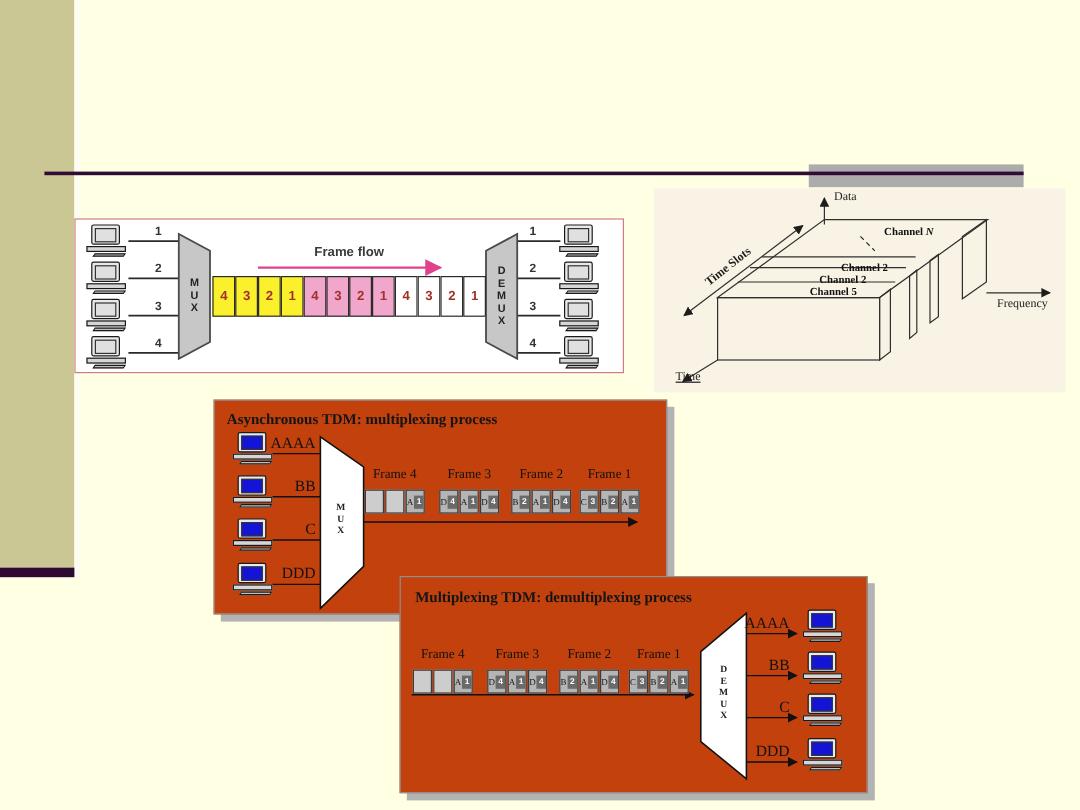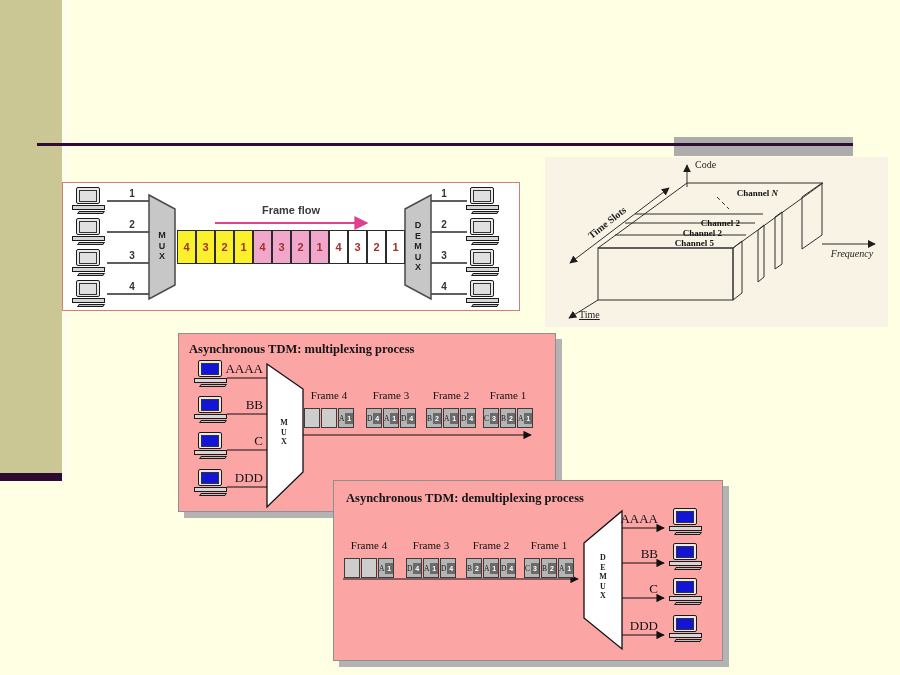--- a/index.html
+++ b/index.html
@@ -30,21 +30,21 @@
   .computer .screen{width:16px;height:10px;background:var(--scr,#DCDCDC);border:1px solid #333;}
   .computer .base{width:33px;height:5px;background:#D6D6D6;border:1.5px solid #1A1A1A;margin:1px 0 0 1px;box-sizing:border-box;}
   .computer .kbd{width:26px;height:3px;background:#BFBFBF;border:1px solid #1A1A1A;transform:skewX(-35deg);
                  margin:1px 0 0 7px;box-sizing:border-box;}
   
   .spectrum{left:545px;top:157px;width:343px;height:170px;background:#F8F3E5;}
   .axis-label{font-size:10px;color:#1d1d1d;}
   .ts-label{font:bold 10px "Liberation Serif",serif;width:70px;text-align:center;transform:rotate(-38deg);}
   .chan{position:absolute;width:70px;text-align:right;font:bold 9px "Liberation Serif",serif;color:#111;}
   
-  .proc-panel{background:#fca5a5;border:1px solid #8F8F8F;box-shadow:6px 6px 0 #B3B3B3;}
+  .proc-panel{background:#c2410c;border:1px solid #8F8F8F;box-shadow:6px 6px 0 #B3B3B3;}
   .mux-panel{left:178px;top:333px;width:376px;height:177px;}
   .demux-panel{left:333px;top:480px;width:388px;height:179px;}
   .panel-title{font:bold 12.5px "Liberation Serif",serif;color:#151515;white-space:nowrap;}
   .io-label{position:absolute;font-size:13px;color:#111;text-align:right;}
   .mux-sm{font:bold 8px/9.5px "Liberation Serif",serif;color:#222;width:16px;}
   .frame-label{position:absolute;width:70px;text-align:center;font-size:11px;color:#111;}
   .fslot{position:absolute;width:16px;height:20px;border:1px solid #3C3C3C;box-sizing:border-box;background:#B5B5B5;
          display:flex;align-items:center;justify-content:center;gap:1px;}
   .fslot.empty{background:#CDCDCD;}
   .fslot .ch{font:7.5px "Liberation Serif",serif;color:#1a1a1a;}
@@ -189,23 +189,23 @@
         <polygon points="188,91 197,84 197,136 188,143"></polygon>
         <polygon points="213,73 219,68 219,120 213,125"></polygon>
         <polygon points="230,60 237,55 237,107 230,112"></polygon>
         <polygon points="257,40 277,26 277,78 257,92"></polygon>
         <line x1="142" y1="30" x2="142" y2="8" marker-end="url(#arrB)"></line>
         <line x1="277" y1="87" x2="330" y2="87" marker-end="url(#arrB)"></line>
         <line x1="25" y1="106" x2="124" y2="31" marker-start="url(#arrB)" marker-end="url(#arrB)"></line>
         <line x1="53" y1="143" x2="24" y2="161" marker-end="url(#arrB)"></line>
       </g>
     </svg>
-    <span class="abs axis-label" style="left:150px;top:2px;">Code</span>
-    <span class="abs axis-label" style="left:272px;top:91px;width:70px;text-align:center;font-style:italic;">Frequency</span>
-    <span class="abs axis-label" style="left:34px;top:152px;text-decoration:underline;">Time</span>
+    <span class="abs axis-label" style="left:150px;top:2px;">Data</span>
+    <span class="abs axis-label" style="left:272px;top:91px;width:70px;text-align:center;">Frequency</span>
+    <span class="abs axis-label" style="left:18px;top:152px;text-decoration:underline;">Time</span>
     <span class="abs axis-label ts-label" style="left:27px;top:60px;">Time Slots</span>
   <div class="chan" style="left: 99px; top: 81px;">Channel 5</div>
       <div class="chan" style="left: 107px; top: 71px;">Channel 2</div>
       <div class="chan" style="left: 125px; top: 61px;">Channel 2</div>
       <div class="chan" style="left: 163px; top: 31px;">Channel <i>N</i></div>
     </div>
 
   <div class="abs proc-panel mux-panel" id="muxp">
     <div class="abs panel-title" style="left:10px;top:8px;">Asynchronous TDM: multiplexing process</div>
     <svg width="376" height="177">
@@ -300,21 +300,21 @@
         <span class="ch">B</span>
         <span class="addr">2</span>
       </div>
       <div class="fslot" style="left: 338px; top: 74px;">
         <span class="ch">A</span>
         <span class="addr">1</span>
       </div>
     </div>
 
   <div class="abs proc-panel demux-panel" id="demuxp">
-    <div class="abs panel-title" style="left:12px;top:10px;">Asynchronous TDM: demultiplexing process</div>
+    <div class="abs panel-title" style="left:12px;top:10px;">Multiplexing TDM: demultiplexing process</div>
     <svg width="388" height="179">
       <defs>
         <marker id="arrK2" viewBox="0 0 10 10" refX="9" refY="5" markerWidth="7" markerHeight="7" orient="auto">
           <path d="M0,0 L10,5 L0,10 z" fill="#111"></path>
           </marker>
       </defs>
       <g stroke="#111" stroke-width="1.2">
         <line x1="9" y1="98" x2="244" y2="98" marker-end="url(#arrK2)"></line>
         <line x1="288" y1="47" x2="330" y2="47" marker-end="url(#arrK2)"></line>
         <line x1="288" y1="82" x2="330" y2="82" marker-end="url(#arrK2)"></line>

